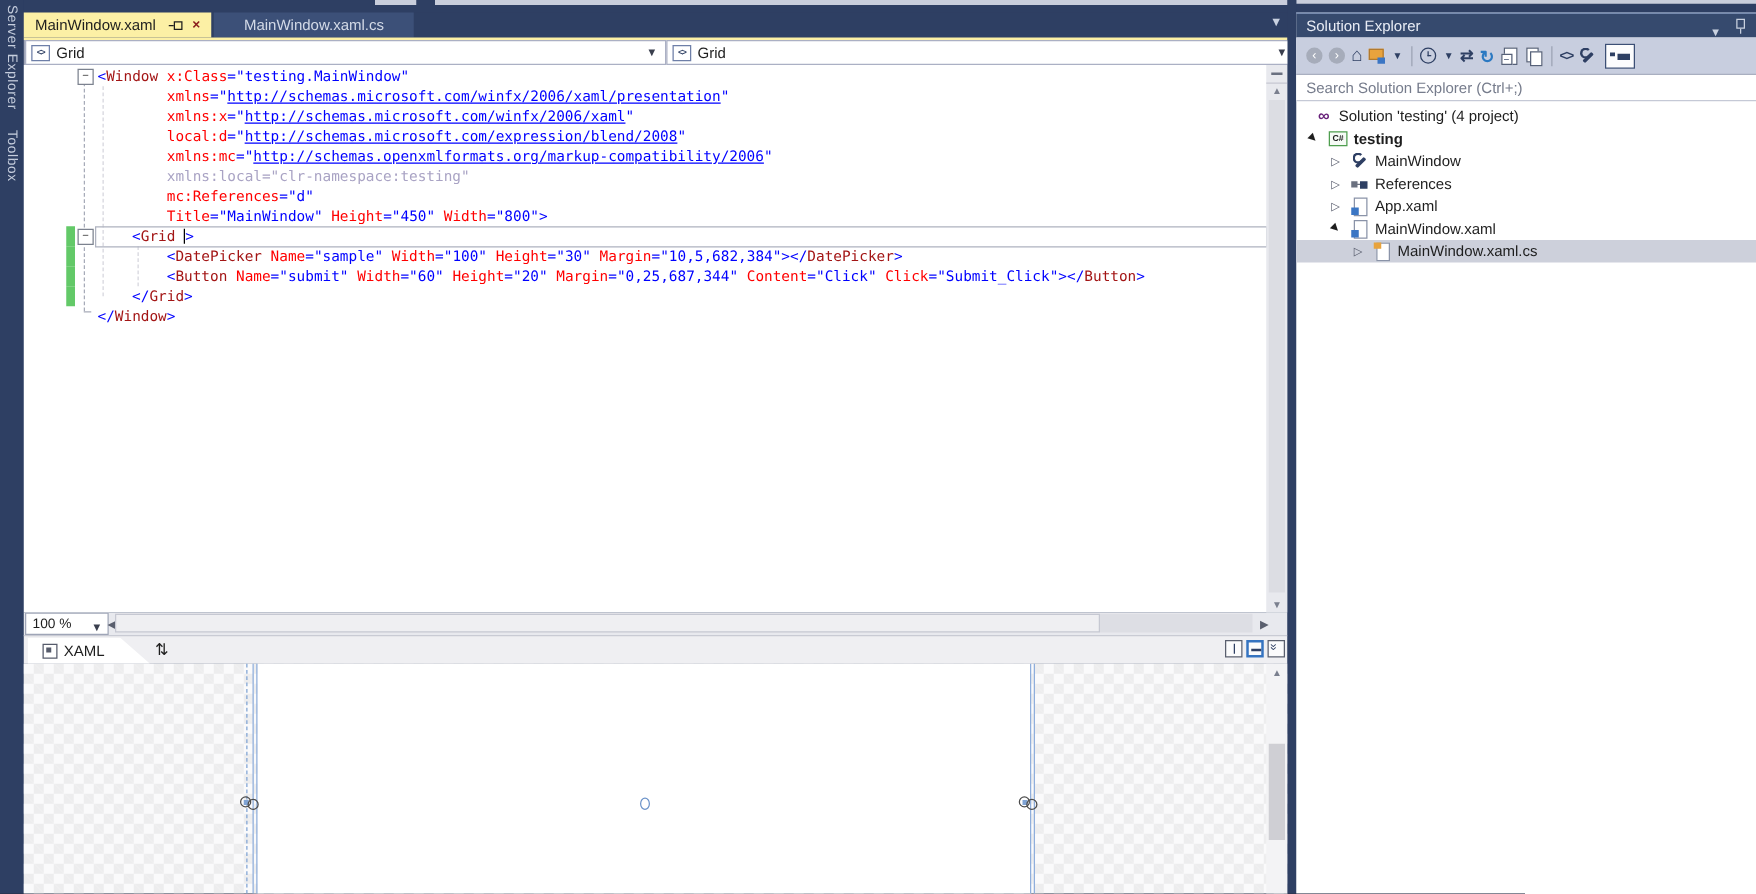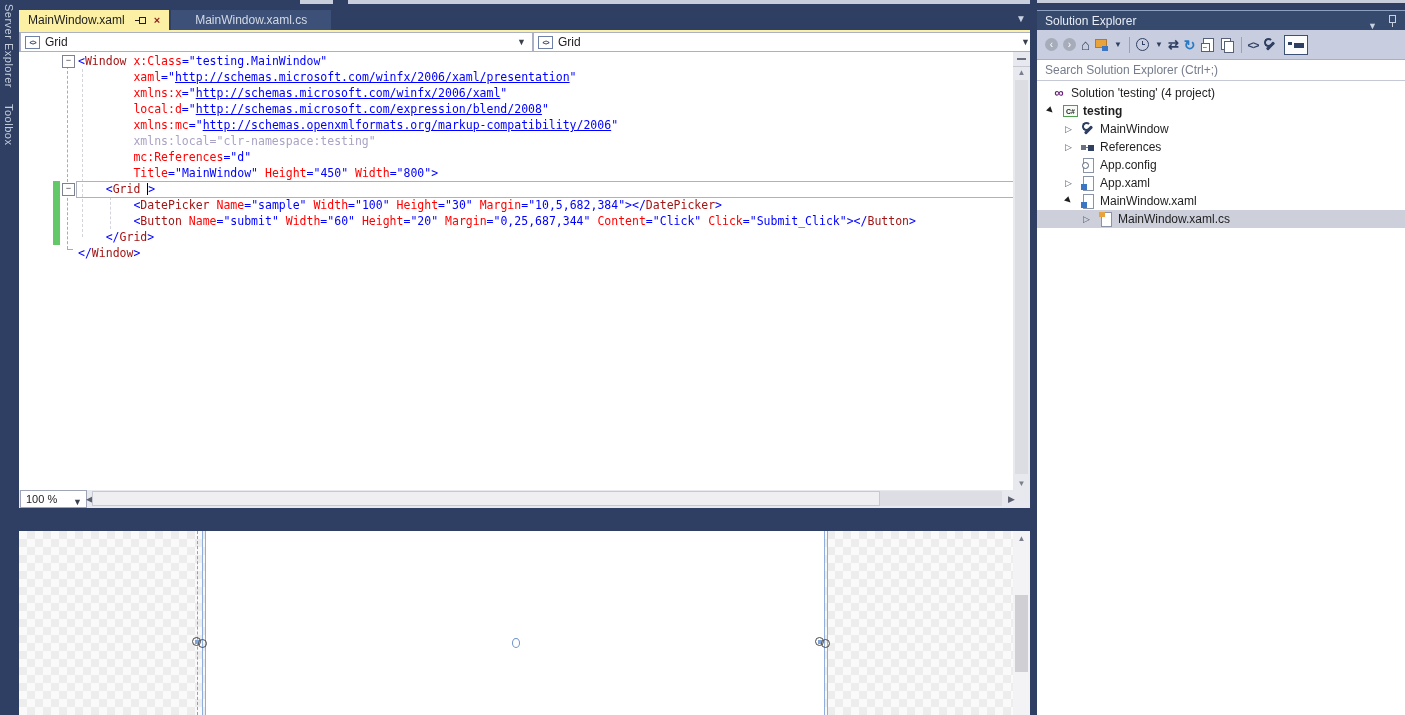--- a/index.html
+++ b/index.html
@@ -207,21 +207,21 @@
   <div class="abs editor">
 
     <div class="dash-v" style="left:48px;top:14px;height:116px;"></div>
     <div class="dash-v" style="left:48px;top:141px;height:56px;"></div>
     <div class="dash-h" style="left:48px;top:197px;width:6px;"></div>
     <div class="guide-v" style="left:63px;top:17px;height:168px;"></div>
     <div class="guide-v" style="left:91px;top:145px;height:32px;"></div>
     <div id="code-lines">
         <div class="collapse-box" style="top: 3px;">−</div>
         <div class="cl" style="top: 1px;"><span class="tk-d">&lt;</span><span class="tk-t">Window</span><span class="tk-a"> x:Class</span><span class="tk-d">=</span><span class="tk-v">"testing.MainWindow"</span></div>
-        <div class="cl" style="top: 17px;"><span class="tk-a">        xaml</span><span class="tk-d">="</span><span class="tk-l">http://schemas.microsoft.com/winfx/2006/xaml/presentation</span><span class="tk-d">"</span></div>
+        <div class="cl" style="top: 17px;"><span class="tk-a">        xmlns</span><span class="tk-d">="</span><span class="tk-l">http://schemas.microsoft.com/winfx/2006/xaml/presentation</span><span class="tk-d">"</span></div>
         <div class="cl" style="top: 33px;"><span class="tk-a">        xmlns:x</span><span class="tk-d">="</span><span class="tk-l">http://schemas.microsoft.com/winfx/2006/xaml</span><span class="tk-d">"</span></div>
         <div class="cl" style="top: 49px;"><span class="tk-a">        local:d</span><span class="tk-d">="</span><span class="tk-l">http://schemas.microsoft.com/expression/blend/2008</span><span class="tk-d">"</span></div>
         <div class="cl" style="top: 65px;"><span class="tk-a">        xmlns:mc</span><span class="tk-d">="</span><span class="tk-l">http://schemas.openxmlformats.org/markup-compatibility/2006</span><span class="tk-d">"</span></div>
         <div class="cl" style="top: 81px;"><span class="tk-g">        xmlns:local="clr-namespace:testing"</span></div>
         <div class="cl" style="top: 97px;"><span class="tk-a">        mc:References</span><span class="tk-d">=</span><span class="tk-v">"d"</span></div>
         <div class="cl" style="top: 113px;"><span class="tk-a">        Title</span><span class="tk-d">=</span><span class="tk-v">"MainWindow"</span><span class="tk-a"> Height</span><span class="tk-d">=</span><span class="tk-v">"450"</span><span class="tk-a"> Width</span><span class="tk-d">=</span><span class="tk-v">"800"</span><span class="tk-d">&gt;</span></div>
         <div class="change-seg" style="top: 129px;"></div>
         <div class="collapse-box" style="top: 131px;">−</div>
         <div class="cur-line" style="top: 129px;"></div>
         <div class="cl" style="top: 129px;"><span class="tk-d">    &lt;</span><span class="tk-t">Grid</span><span class="tk-d"> </span><span class="tk-caret"></span><span class="tk-d">&gt;</span></div>
@@ -247,20 +247,37 @@
       <span>100 %</span>
       <span class="zoom-caret">▼</span>
     </div>
     <span class="sb-arrow" style="left:62px;top:4px;font-size:9px;color:#5A5F6E;">◀</span>
     <div class="htrack">
       <div class="hthumb"></div>
     </div>
     <span class="sb-arrow" style="left:984px;top:4px;font-size:9px;color:#5A5F6E;">▶</span>
   </div>
 
+  <div class="abs split-bar">
+    <div class="pane-tab xaml">
+      <span class="ico-xamltab"></span>
+      <span>XAML</span>
+    </div>
+    <span class="swap-glyph">⇅</span>
+
+    <div class="split-btn" style="left:961px;">
+        <span class="bar-v"></span>
+      </div>
+    <div class="split-btn sel" style="left:978px;">
+        <span class="bar-h"></span>
+      </div>
+    <div class="split-btn" style="left:995px;">
+        <span class="chev">»</span>
+      </div>
+  </div>
 
   <div class="abs design">
     <div class="canvas"></div>
     <div class="gline dot" style="left:178px;"></div>
     <div class="gline" style="left:183px;"></div>
     <div class="gline" style="left:186px;"></div>
     <div class="gline" style="left:805px;"></div>
     <div class="gline" style="left:808px;"></div>
     <div class="chain" style="left:173px;top:106px;">
         <span class="blue"></span>
@@ -323,25 +340,20 @@
           <span class="tr-label">MainWindow</span>
         </div>
         <div class="tree-row" style="padding-left: 28px;">
           <span class="tr-arrow">▷</span>
           <span class="t-ico t-refs">
             <span class="lnk"></span>
           </span>
           <span class="tr-label">References</span>
         </div>
         <div class="tree-row" style="padding-left: 28px;">
-          <span class="tr-arrow" style="width: 16px;"></span>
-          <span class="t-ico t-page t-config"></span>
-          <span class="tr-label">App.config</span>
-        </div>
-        <div class="tree-row" style="padding-left: 28px;">
           <span class="tr-arrow">▷</span>
           <span class="t-ico t-page t-xaml"></span>
           <span class="tr-label">App.xaml</span>
         </div>
         <div class="tree-row" style="padding-left: 28px;">
           <span class="tr-arrow exp">▶</span>
           <span class="t-ico t-page t-xaml"></span>
           <span class="tr-label">MainWindow.xaml</span>
         </div>
         <div class="tree-row selected" style="padding-left: 46px;">

